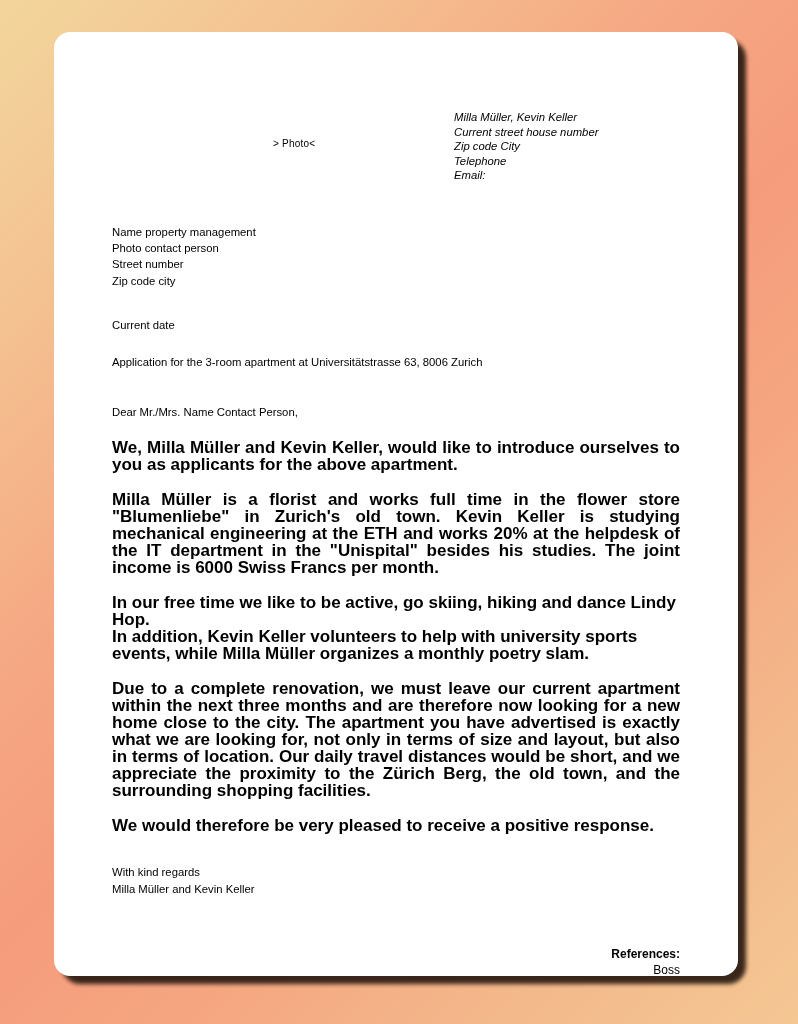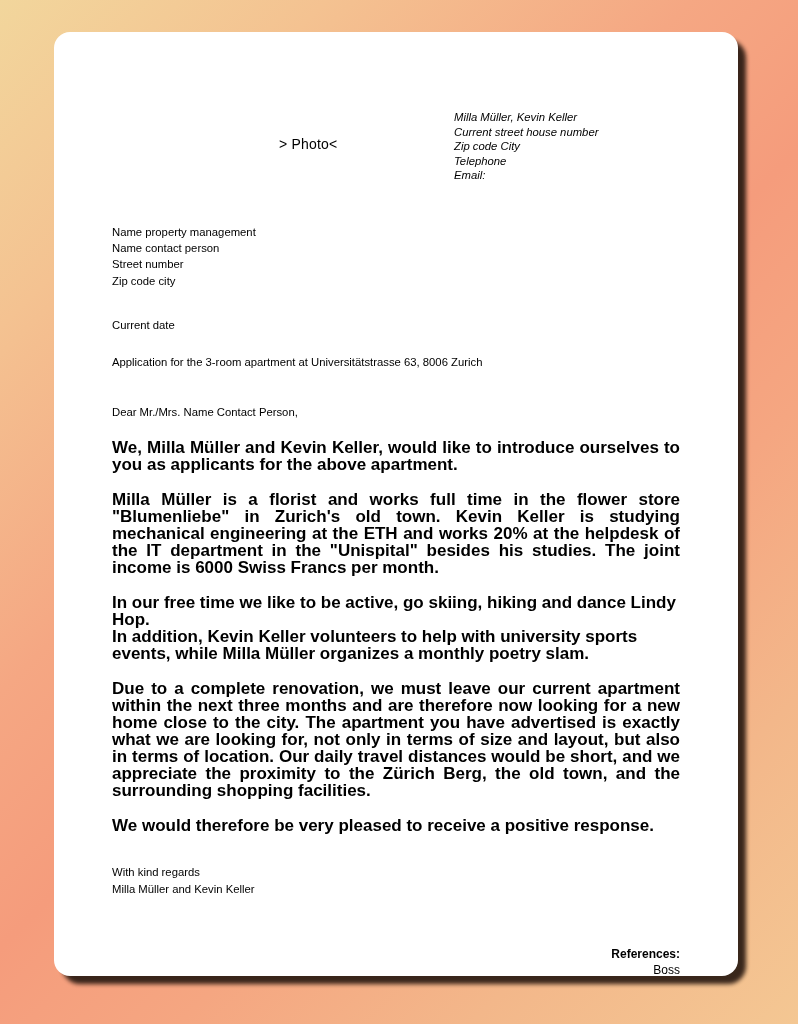--- a/index.html
+++ b/index.html
@@ -65,23 +65,23 @@
     line-height: 16.8px;
   }
 
   
   .top-row {
     position: relative;
     height: 92px;
   }
   .photo-placeholder {
     position: absolute;
-    left: 167px;
+    left: 161px;
     top: 32px;
-    font-size: 14px;
+    font-size: 10px;
     letter-spacing: 0.2px;
     white-space: nowrap;
   }
   .sender-block {
     position: absolute;
     left: 342px;
     top: 6px;
     line-height: 14.6px;
     font-size: 11.3px;
     font-style: italic;
@@ -157,21 +157,21 @@
         <div>Milla Müller, Kevin Keller</div>
         <div>Current street house number</div>
         <div>Zip code City</div>
         <div>Telephone</div>
         <div>Email:</div>
       </div>
     </div>
 
     <div class="recipient-block">
       <div>Name property management</div>
-      <div>Name contact person</div>
+      <div>Photo contact person</div>
       <div>Street number</div>
       <div>Zip code city</div>
     </div>
 
     <div class="date-line">Current date</div>
 
     <div class="subject-line">Application for the 3-room apartment at Universitätstrasse 63, 8006 Zurich</div>
 
     <div class="salutation">Dear Mr./Mrs. Name Contact Person,</div>
 

